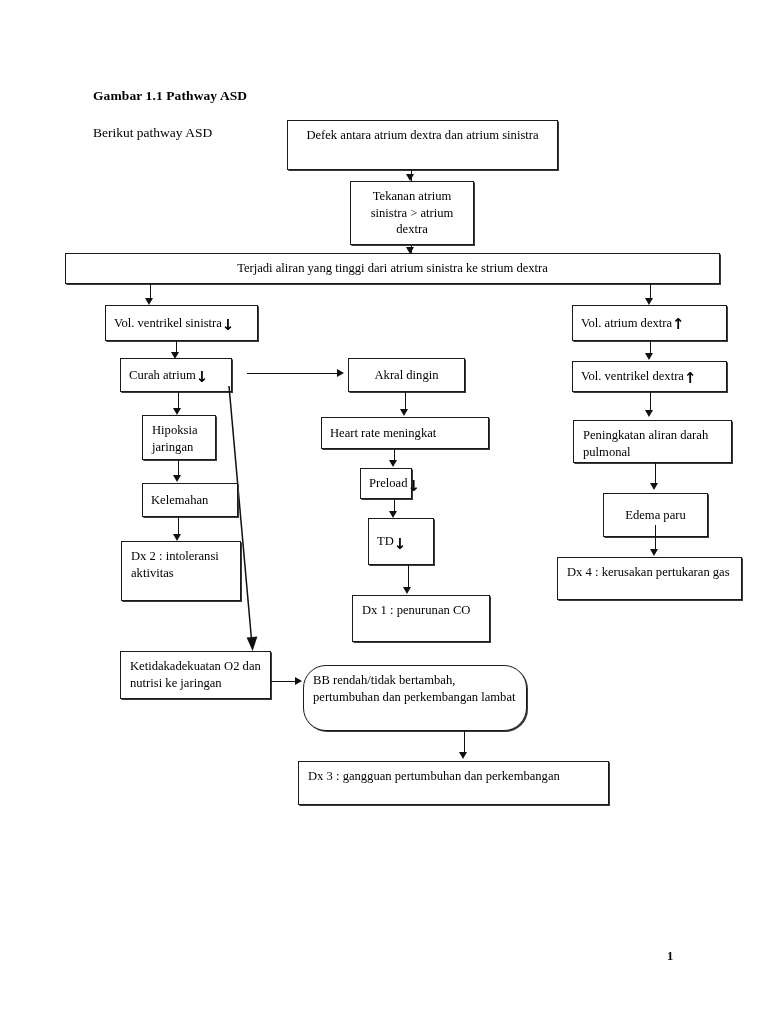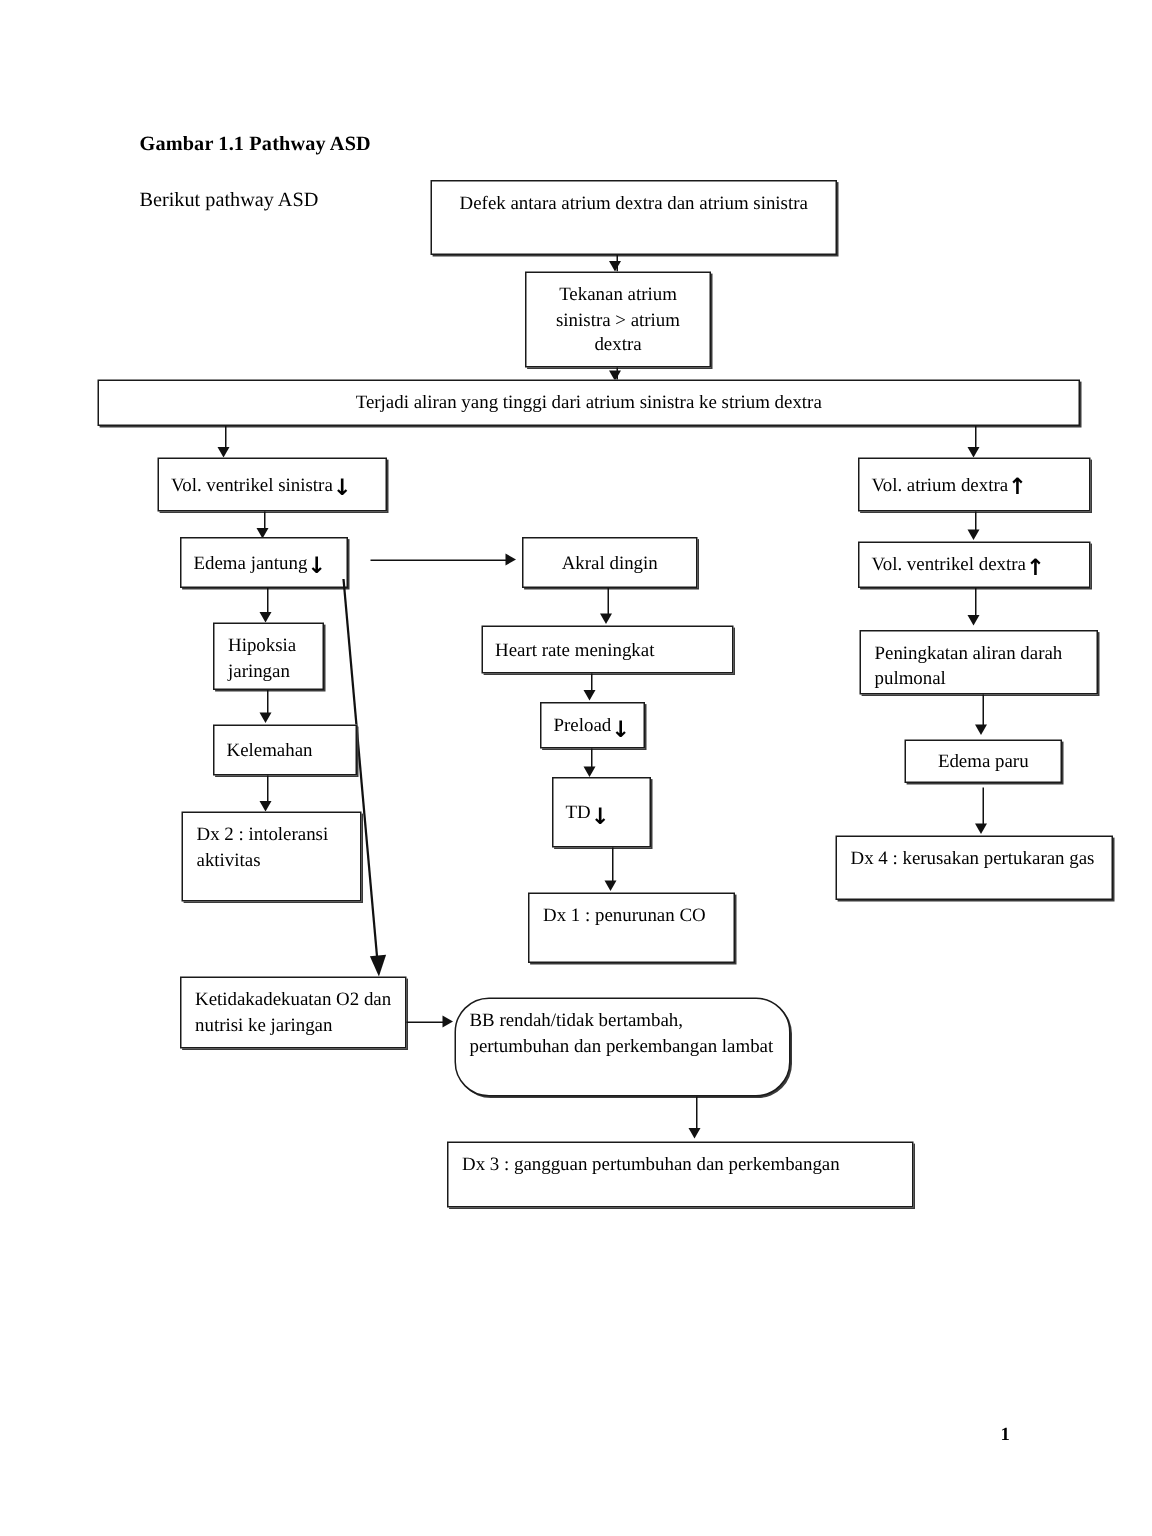--- a/index.html
+++ b/index.html
@@ -167,21 +167,21 @@
   <div class="arrowdown" style="left:645px; top:298px;"></div>
 
   <div class="box cl" style="left:105px; top:305px; width:153px; height:36px;">
     <span class="label"><span>Vol. ventrikel sinistra</span><span class="ar dn">↓</span></span>
   </div>
 
   <div class="vline" style="left:176px; top:341px; height:13px;"></div>
   <div class="arrowdown" style="left:171px; top:352px;"></div>
 
   <div class="box cl" style="left:120px; top:358px; width:112px; height:34px;">
-    <span class="label"><span>Edema jantung</span> <span class="ar dn">↓</span></span>
+    <span class="label"><span>Curah atrium</span> <span class="ar dn">↓</span></span>
   </div>
 
   <div class="hline" style="left:247px; top:373px; width:92px;"></div>
   <div class="arrowright" style="left:337px; top:368.6px;"></div>
 
   <div class="vline" style="left:178px; top:392px; height:18px;"></div>
   <div class="arrowdown" style="left:173px; top:408px;"></div>
 
   <svg class="diag" style="left:0px; top:0px; width:768px; height:1024px;">
     <line x1="229" y1="386" x2="252" y2="645" stroke="#111111" stroke-width="1.5"></line>
@@ -220,21 +220,21 @@
   <div class="vline" style="left:405px; top:392px; height:19px;"></div>
   <div class="arrowdown" style="left:400px; top:409px;"></div>
 
   <div class="box cl" style="left:321px; top:417px; width:168px; height:32px;">
     <span class="label">Heart rate meningkat</span>
   </div>
 
   <div class="vline" style="left:394px; top:449px; height:13px;"></div>
   <div class="arrowdown" style="left:389px; top:460px;"></div>
 
-  <div class="box cl" style="left:360px; top:468px; width:70px; height:31px;">
+  <div class="box cl" style="left:360px; top:468px; width:52px; height:31px;">
     <span class="label"><span>Preload</span> <span class="ar dn">↓</span></span>
   </div>
 
   <div class="vline" style="left:394px; top:499px; height:14px;"></div>
   <div class="arrowdown" style="left:389px; top:511px;"></div>
 
   <div class="box cl" style="left:368px; top:518px; width:66px; height:47px;">
     <span class="label"><span>TD</span> <span class="ar dn">↓</span></span>
   </div>
 
@@ -259,21 +259,21 @@
   <div class="vline" style="left:650px; top:392px; height:20px;"></div>
   <div class="arrowdown" style="left:645px; top:410px;"></div>
 
   <div class="box tl" style="left:573px; top:420px; width:159px; height:43px;">
     <span class="label">Peningkatan aliran darah pulmonal</span>
   </div>
 
   <div class="vline" style="left:655px; top:463px; height:22px;"></div>
   <div class="arrowdown" style="left:650px; top:483px;"></div>
 
-  <div class="box ct" style="left:603px; top:493px; width:105px; height:29px;">
+  <div class="box ct" style="left:603px; top:493px; width:105px; height:44px;">
     <span class="label">Edema paru</span>
   </div>
 
   <div class="vline" style="left:655px; top:525px; height:26px;"></div>
   <div class="arrowdown" style="left:650px; top:549px;"></div>
 
   <div class="box tl" style="left:557px; top:557px; width:185px; height:43px;">
     <span class="label">Dx 4 : kerusakan pertukaran gas</span>
   </div>
 

